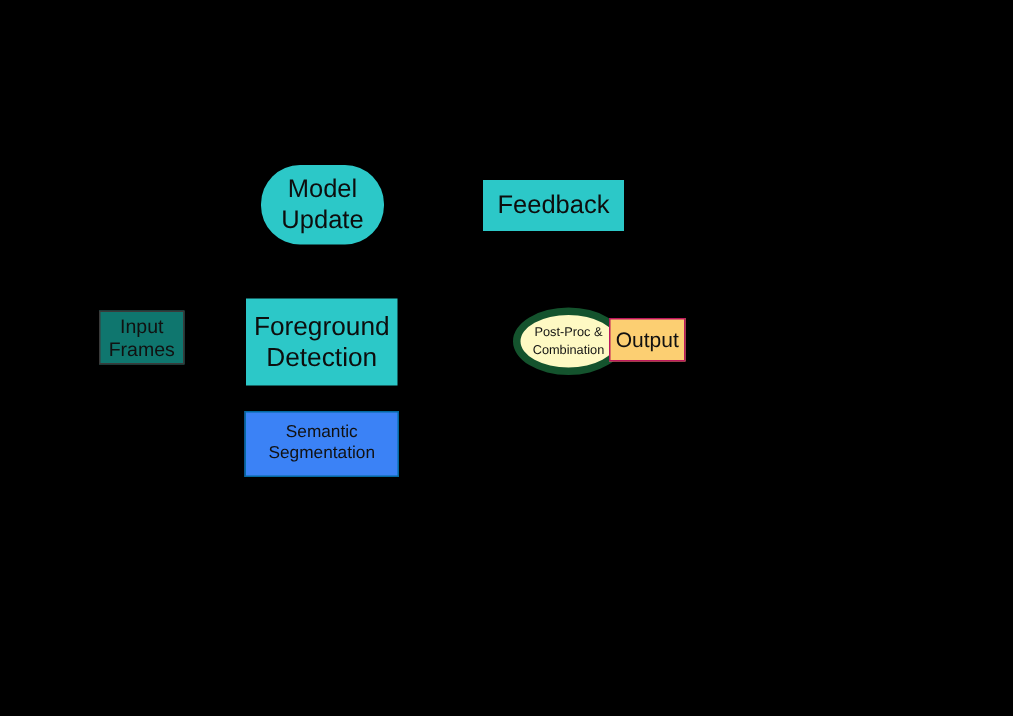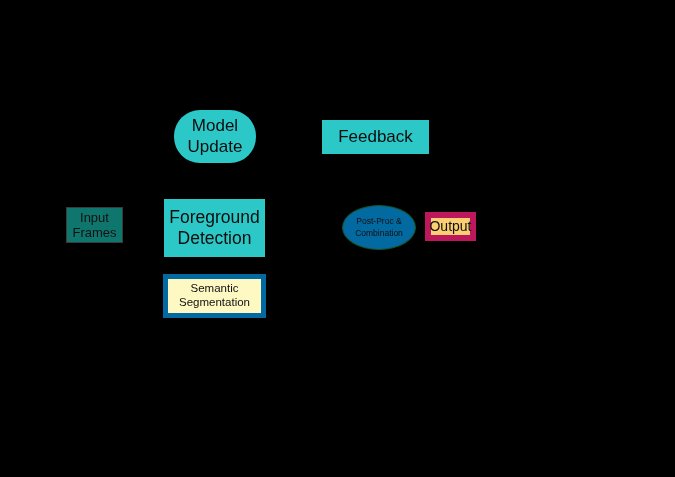--- a/index.html
+++ b/index.html
@@ -46,21 +46,21 @@
     top: 110px;
     width: 82px;
     height: 53px;
     border-radius: 26px;
   }
 
   
   #node-feedback {
     left: 322px;
     top: 120px;
-    width: 107px;
+    width: 94px;
     height: 34px;
   }
 
   
   #node-foreground-detection {
     left: 164px;
     top: 199px;
     width: 101px;
     height: 58px;
     font-size: 17.5px;
@@ -78,48 +78,48 @@
     font-size: 13px;
     color: #111111;
   }
 
   
   #node-semantic-segmentation {
     left: 163px;
     top: 274px;
     width: 103px;
     height: 44px;
-    background: #fef9c3;
-    border: 5px solid #0369a1;
+    background: #3b82f6;
+    border: 1px solid #0369a1;
     font-size: 11.5px;
     color: #111111;
   }
 
   
   #node-post-proc {
     left: 342px;
     top: 205px;
     width: 74px;
     height: 45px;
-    background: #0369a1;
-    border: 1px solid #14532d;
+    background: #fef9c3;
+    border: 5px solid #14532d;
     border-radius: 50%;
     font-size: 8.5px;
     color: #111111;
     line-height: 1.35;
   }
 
   
   #node-output {
-    left: 425px;
+    left: 406px;
     top: 212px;
     width: 51px;
     height: 29px;
     background: #fccf72;
-    border: 6px solid #be185d;
+    border: 1px solid #be185d;
     font-size: 14px;
     color: #111111;
     text-align: center;
   }
 </style>
 </head>
 <body>
 
 <div id="diagram-canvas">
 

